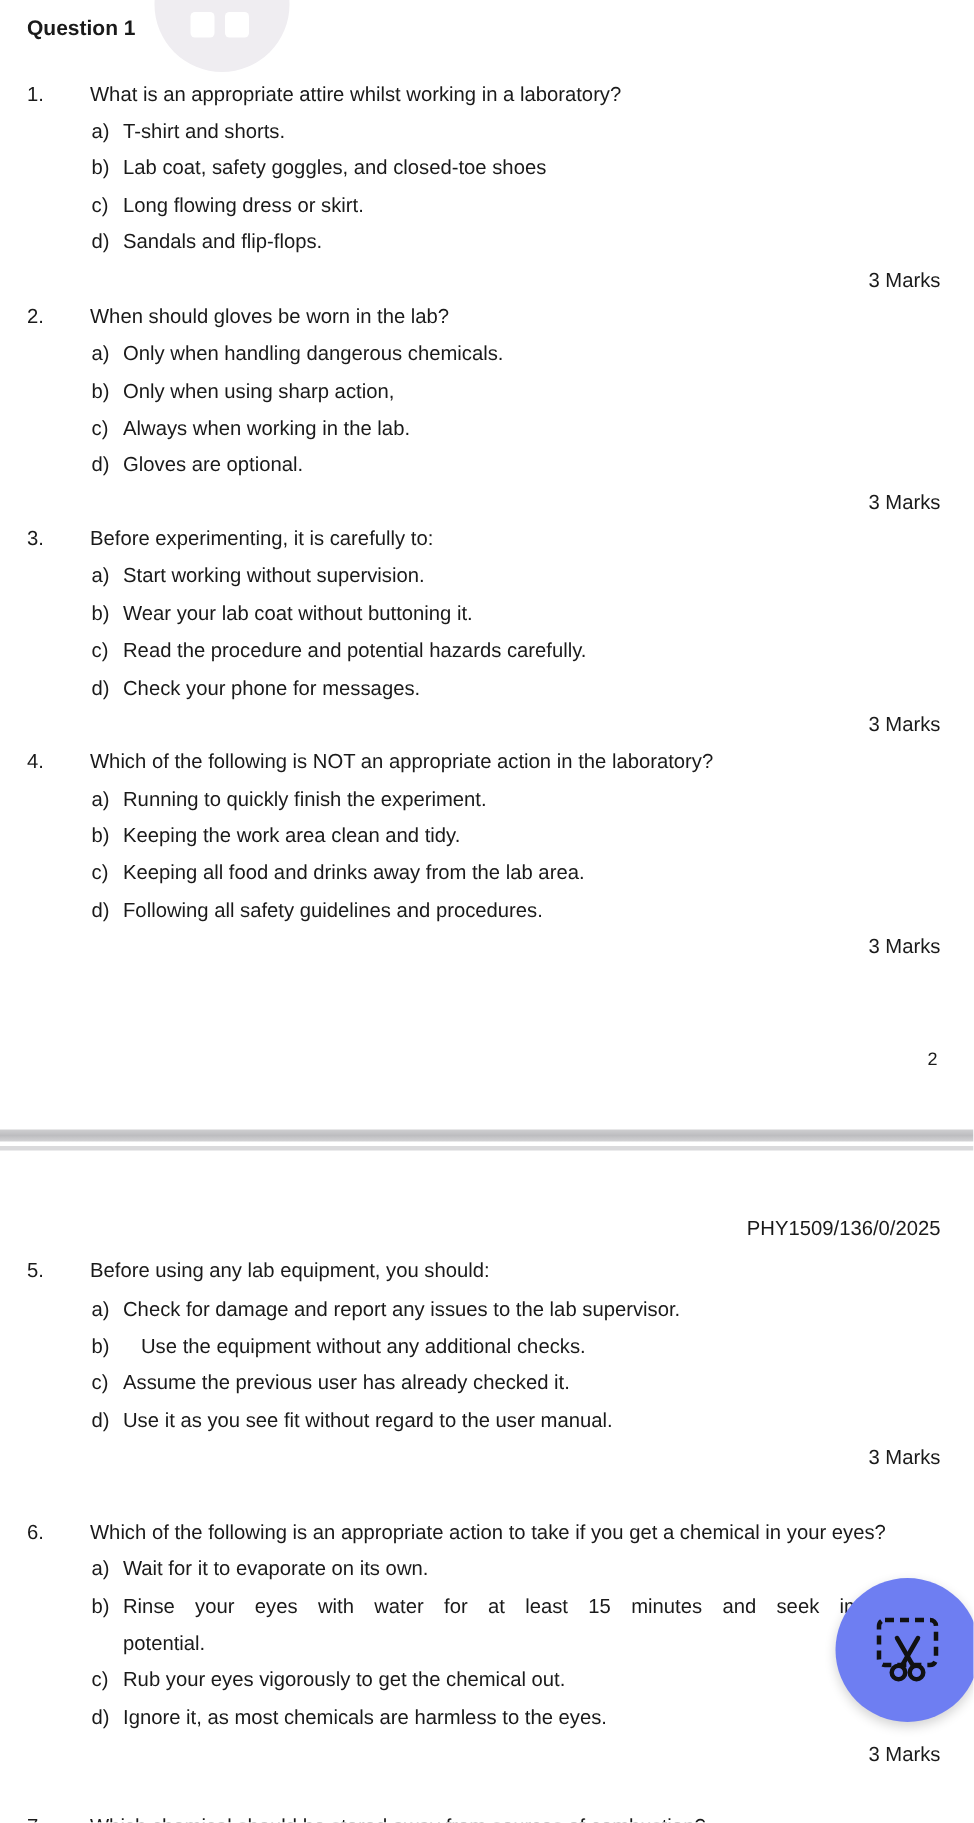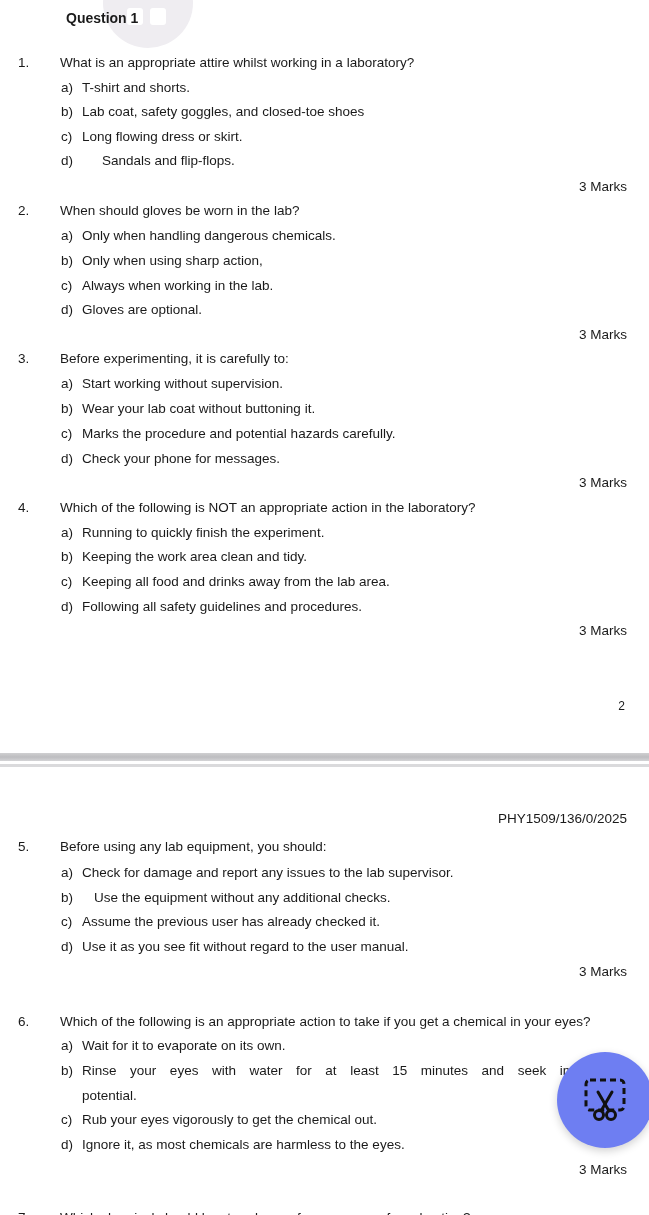--- a/index.html
+++ b/index.html
@@ -3,21 +3,21 @@
 <meta charset="utf-8">
 <style>
   html, body { margin: 0; padding: 0; }
   body {
     width: 649px; height: 1215px; position: relative; overflow: hidden;
     background: #ffffff; color: #1a1a1a;
     font-family: "Liberation Sans", sans-serif;
     font-size: 13.5px;
   }
   .abs { position: absolute; white-space: nowrap; line-height: 16px; }
-  .title { font-weight: bold; font-size: 14px; margin-left: 48px; }
+  .title { font-weight: bold; font-size: 14px; }
   .qnum { left: 18px; }
   .qstem { left: 60px; }
   .opt-letter { left: 61px; }
   .opt-text { left: 82px; }
   .marks { right: 22px; }
   .pagenum { right: 24px; font-size: 12px; }
   .code { right: 22px; }
   .justified { width: 540px; text-align: justify; text-align-last: justify; white-space: normal; }
   .sep-band { position: absolute; left: 0; width: 649px; top: 753px; height: 8px;
     background: linear-gradient(#cfcfd1, #bdbdc0 50%, #d4d4d6); }
@@ -44,21 +44,21 @@
 <div>
   <div class="abs qnum" style="top:55px;">1.</div>
   <div class="abs qstem" style="top:55px;">What is an appropriate attire whilst working in a laboratory?</div>
   <div class="abs opt-letter" style="top:80px;">a)</div>
   <div class="abs opt-text" style="top:80px;">T-shirt and shorts.</div>
   <div class="abs opt-letter" style="top:104px;">b)</div>
   <div class="abs opt-text" style="top:104px;">Lab coat, safety goggles, and closed-toe shoes</div>
   <div class="abs opt-letter" style="top:129px;">c)</div>
   <div class="abs opt-text" style="top:129px;">Long flowing dress or skirt.</div>
   <div class="abs opt-letter" style="top:153px;">d)</div>
-  <div class="abs opt-text" style="top:153px;margin-left:20px;">Sandals and flip-flops.</div>
+  <div class="abs opt-text" style="top:153px;">Sandals and flip-flops.</div>
   <div class="abs marks" style="top:179px;">3 Marks</div>
 </div>
 
 <div>
   <div class="abs qnum" style="top:203px;">2.</div>
   <div class="abs qstem" style="top:203px;">When should gloves be worn in the lab?</div>
   <div class="abs opt-letter" style="top:228px;">a)</div>
   <div class="abs opt-text" style="top:228px;">Only when handling dangerous chemicals.</div>
   <div class="abs opt-letter" style="top:253px;">b)</div>
   <div class="abs opt-text" style="top:253px;">Only when using sharp action,</div>
@@ -70,21 +70,21 @@
 </div>
 
 <div>
   <div class="abs qnum" style="top:351px;">3.</div>
   <div class="abs qstem" style="top:351px;">Before experimenting, it is carefully to:</div>
   <div class="abs opt-letter" style="top:376px;">a)</div>
   <div class="abs opt-text" style="top:376px;">Start working without supervision.</div>
   <div class="abs opt-letter" style="top:401px;">b)</div>
   <div class="abs opt-text" style="top:401px;">Wear your lab coat without buttoning it.</div>
   <div class="abs opt-letter" style="top:426px;">c)</div>
-  <div class="abs opt-text" style="top:426px;">Marks the procedure and potential hazards carefully.</div>
+  <div class="abs opt-text" style="top:426px;">Read the procedure and potential hazards carefully.</div>
   <div class="abs opt-letter" style="top:451px;">d)</div>
   <div class="abs opt-text" style="top:451px;">Check your phone for messages.</div>
   <div class="abs marks" style="top:475px;">3 Marks</div>
 </div>
 
 <div>
   <div class="abs qnum" style="top:500px;">4.</div>
   <div class="abs qstem" style="top:500px;">Which of the following is NOT an appropriate action in the laboratory?</div>
   <div class="abs opt-letter" style="top:525px;">a)</div>
   <div class="abs opt-text" style="top:525px;">Running to quickly finish the experiment.</div>

